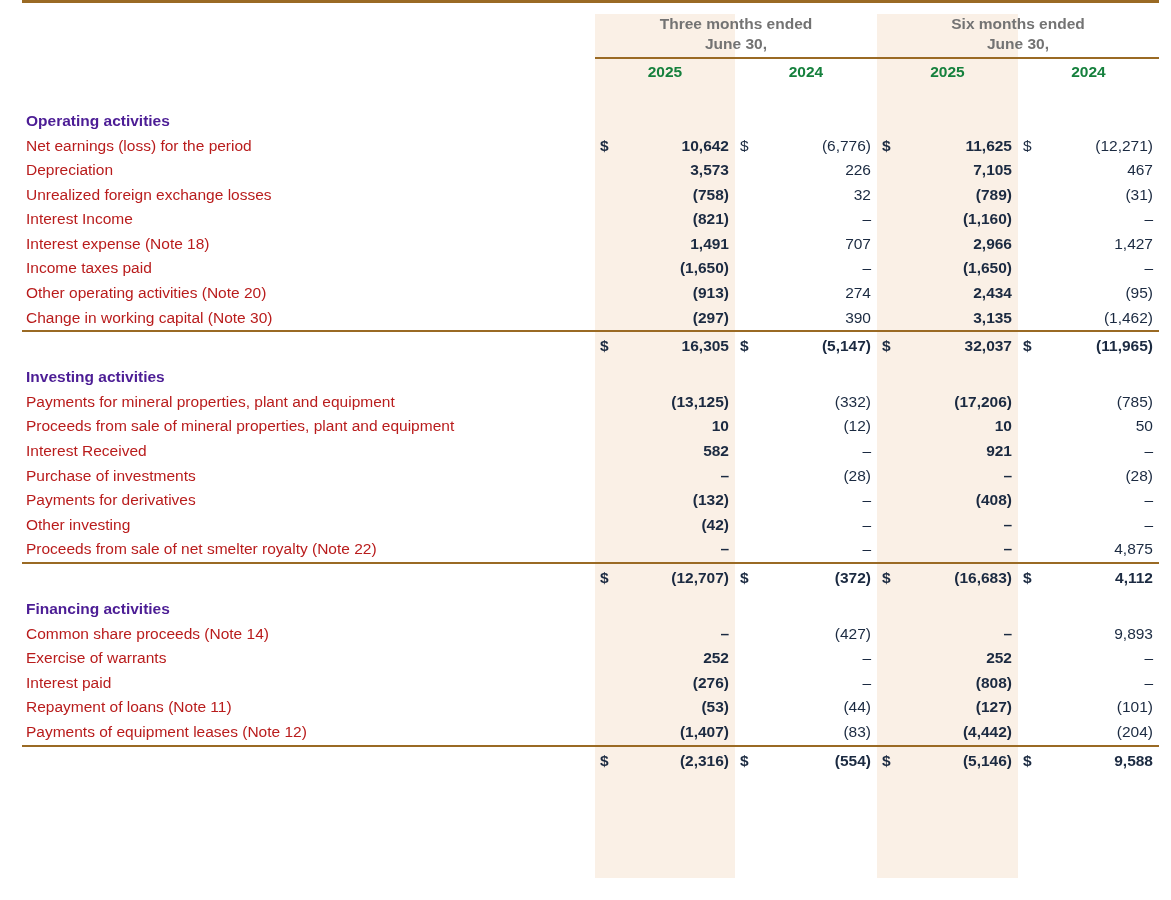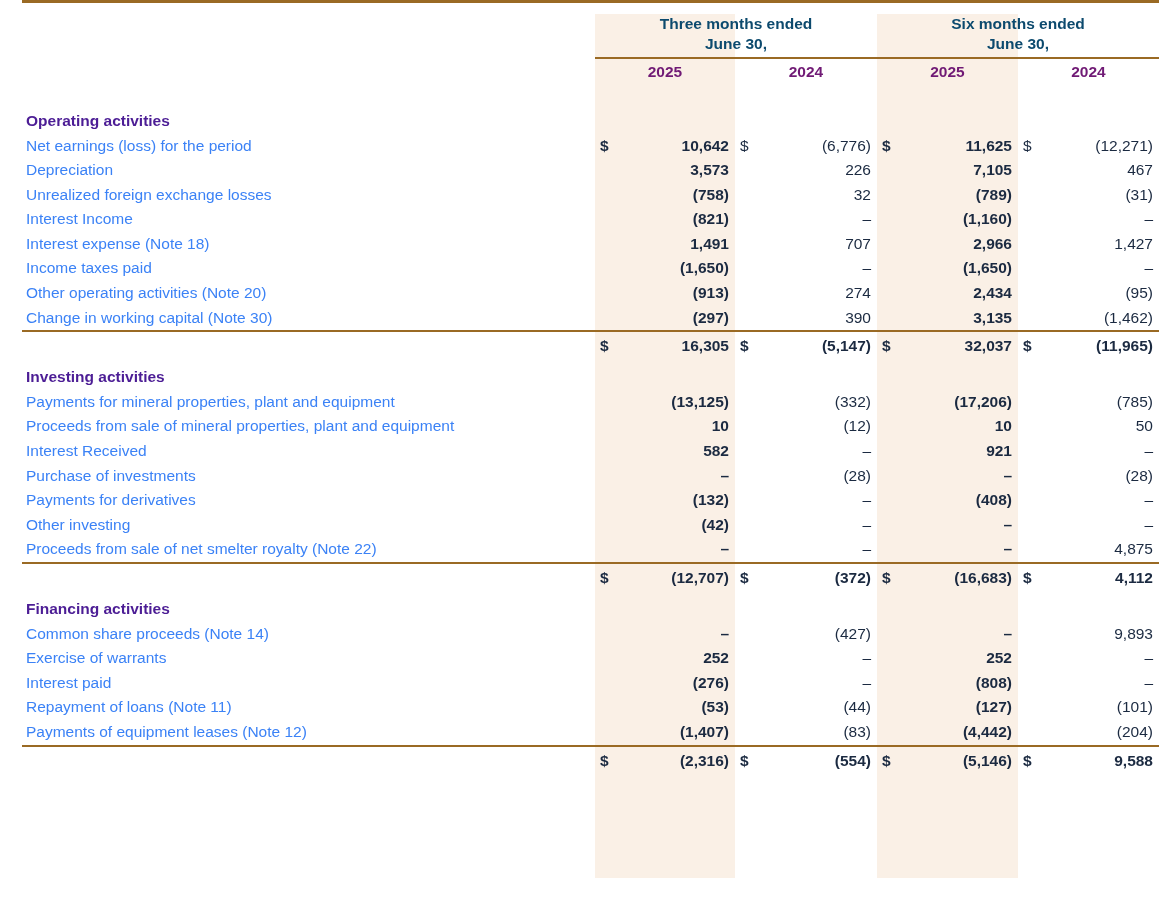--- a/index.html
+++ b/index.html
@@ -56,46 +56,46 @@
 
   td, th { padding: 0; vertical-align: bottom; }
 
   
   .rule-top td {
     height: 8px;
     border-top: 3px solid #9a6a24;
   }
   .hdr-group {
     text-align: center;
-    color: #0c4a6e;
+    color: #737373;
     font-weight: bold;
     font-size: 15.5px;
     line-height: 1.32;
     padding-top: 3px;
     padding-bottom: 2px;
   }
   .hdr-year {
     text-align: center;
-    color: #701a75;
+    color: #15803d;
     font-weight: bold;
     font-size: 15.5px;
     border-top: 2.5px solid #9a6a24;
     padding-top: 4px;
     padding-bottom: 6px;
   }
   .hdr-spacer td { height: 22px; }
 
   
   tr.row td { height: 24.6px; line-height: 24.6px; }
 
   .lbl {
     text-align: left;
     padding-left: 4px;
     white-space: nowrap;
-    color: #3b82f6;
+    color: #b91c1c;
   }
   .section .lbl { font-weight: bold; color: #4c1d95; }
 
   .cur {
     text-align: left;
     padding-left: 5px;
     color: #1b2a41;
   }
   .val {
     text-align: right;

